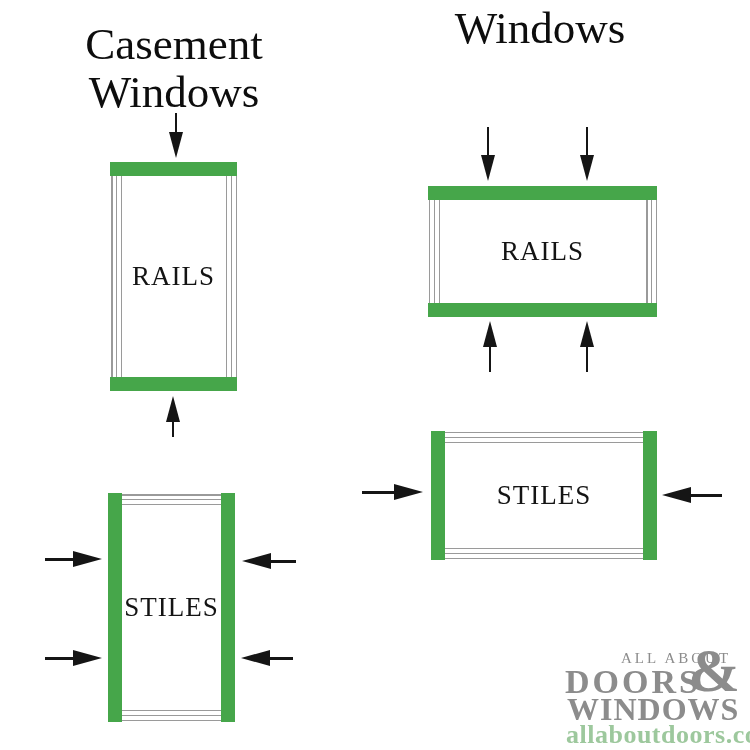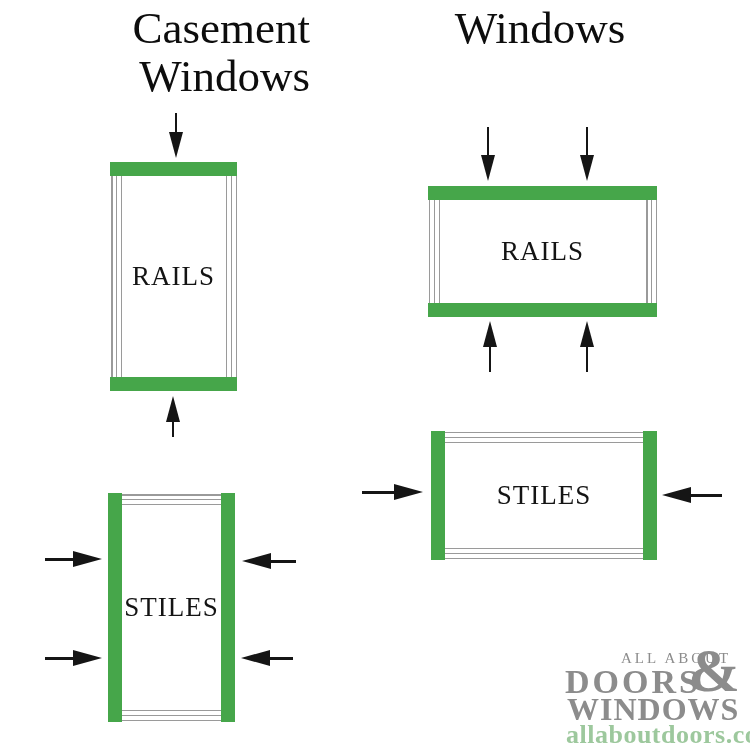--- a/index.html
+++ b/index.html
@@ -11,21 +11,21 @@
     --frame-line-gray:#9a9a9a;
     --arrow-black:#151515;
     --logo-gray:#8c8c8c;
     --logo-green:#9dc89d;
   }
   .title{
     position:absolute;text-align:center;color:#0d0d0d;
     font-size:45px;line-height:48px;font-weight:400;
   }
   .title span{display:block;}
-  .title.casement{left:38px;top:4px;width:272px;text-align:right;}
+  .title.casement{left:38px;top:20px;width:272px;}
   .title.awning{left:408px;top:4px;width:264px;}
 
   
   .window{position:absolute;background:#fff;display:flex;align-items:center;justify-content:center;}
   .bar-h{position:absolute;left:0;right:0;height:14px;background:var(--frame-green);}
   .bar-h.top{top:0}
   .bar-h.bottom{bottom:0}
   .bar-v{position:absolute;top:0;bottom:0;width:14px;background:var(--frame-green);}
   .bar-v.left{left:0}
   .bar-v.right{right:0}

